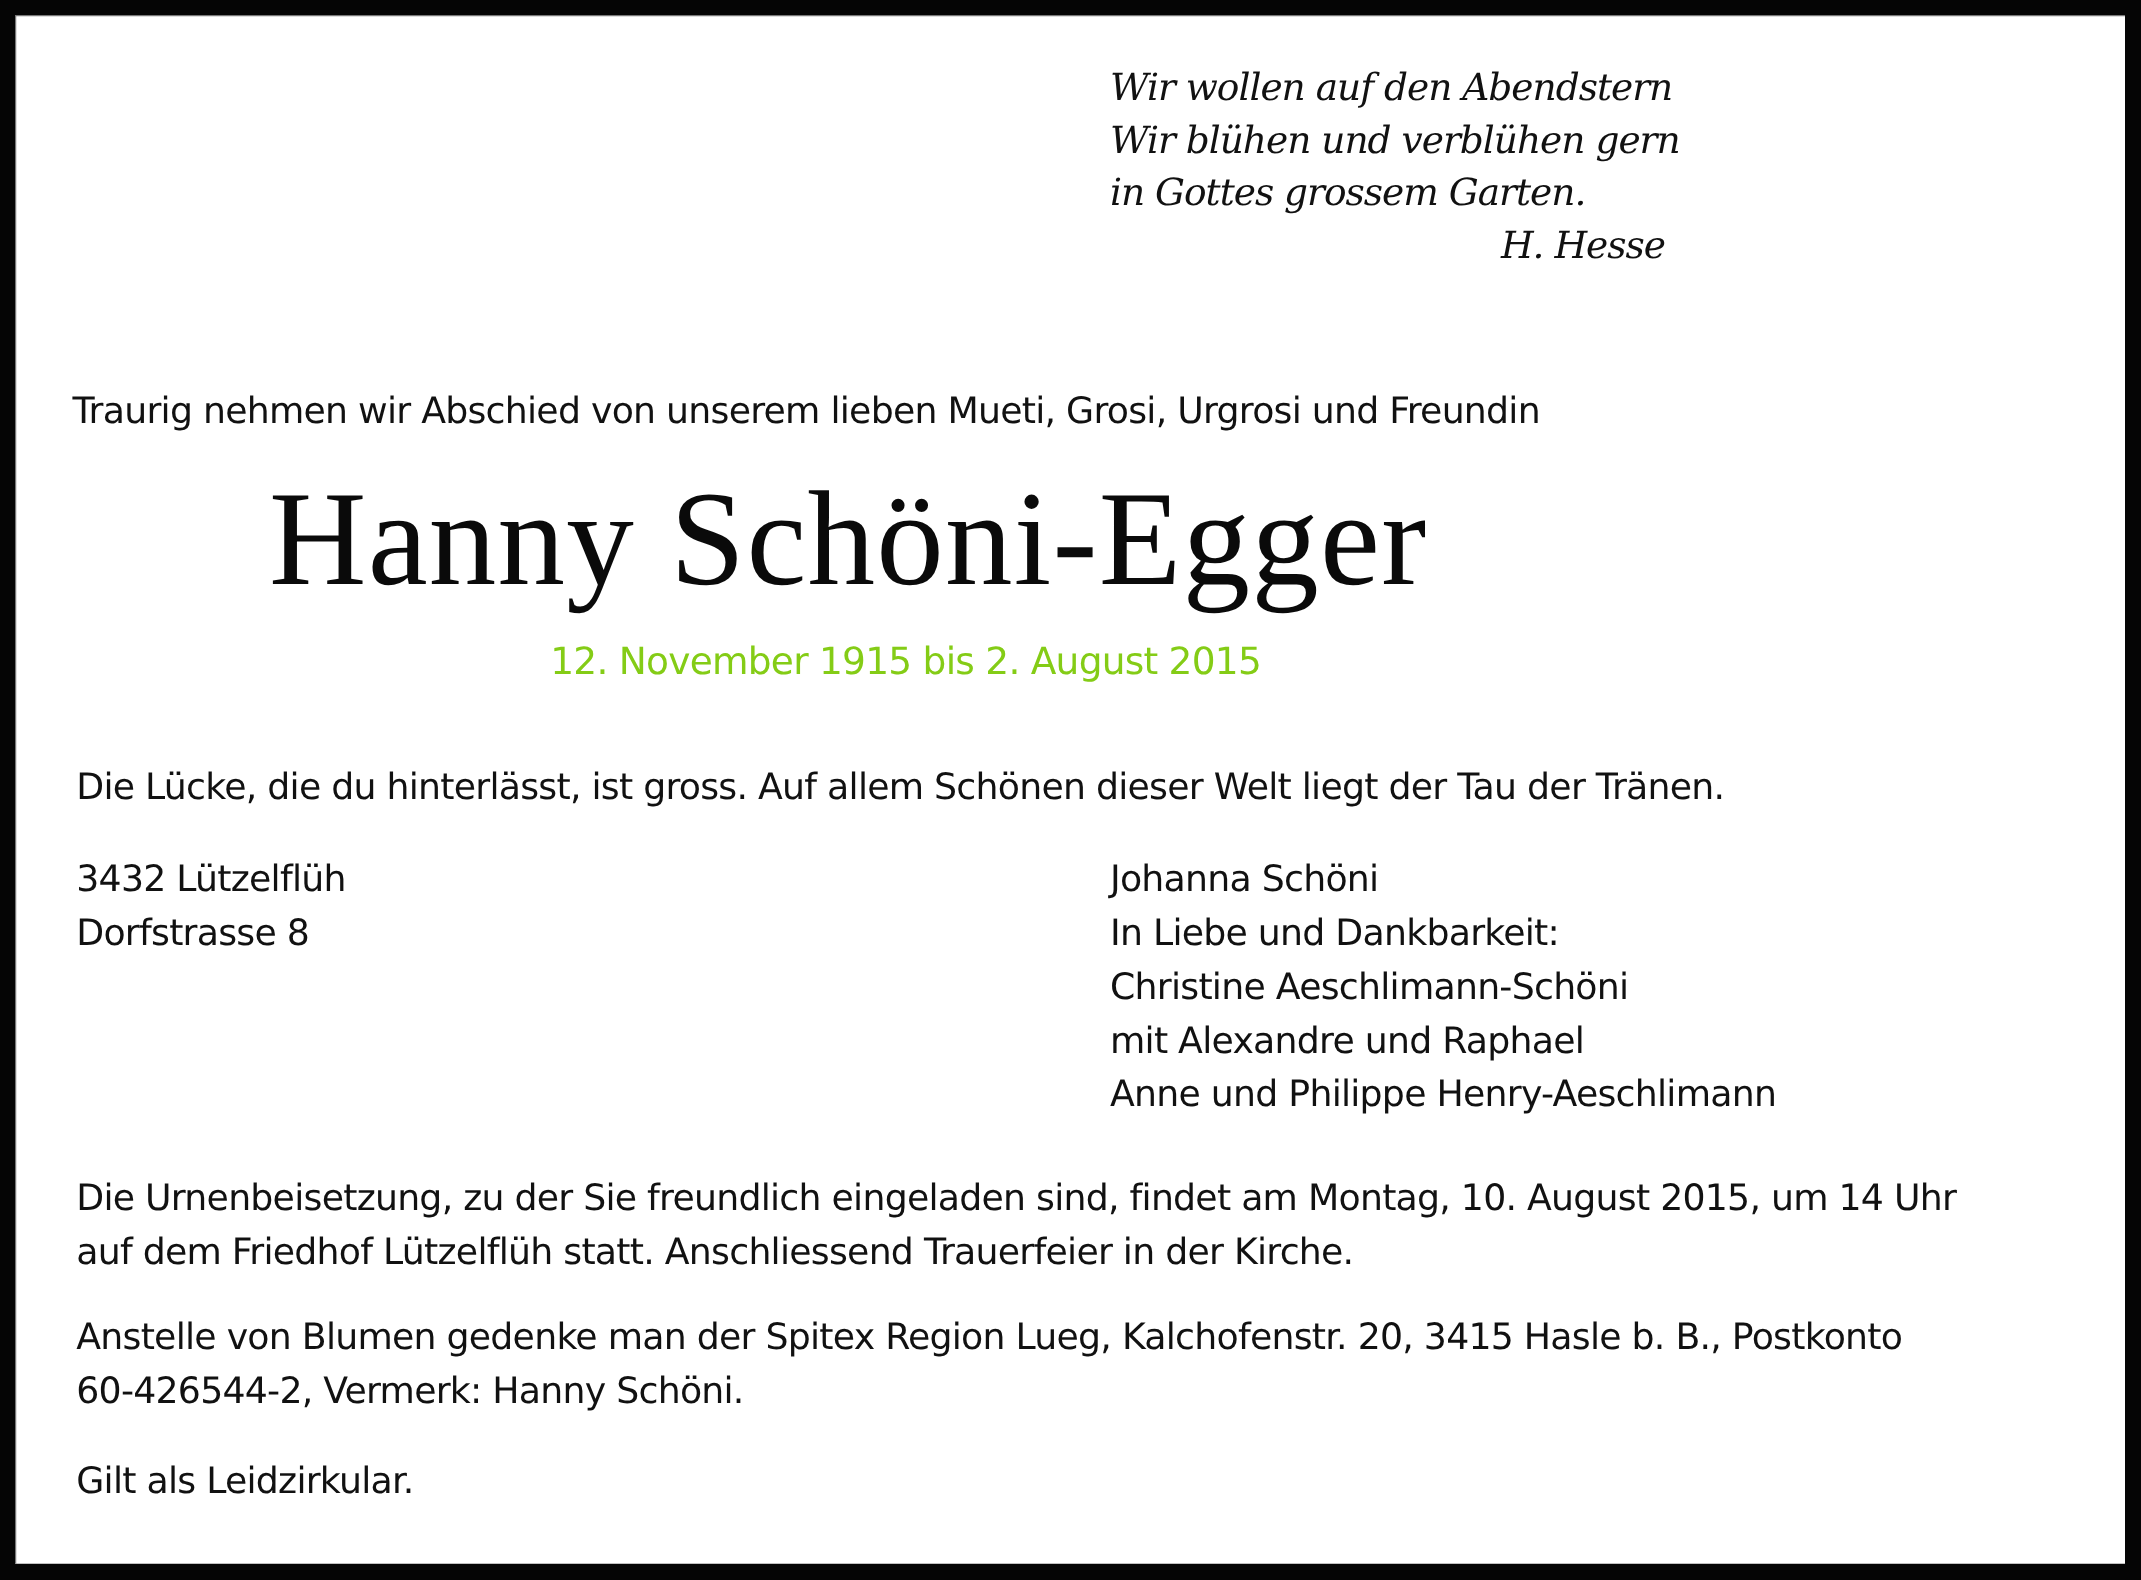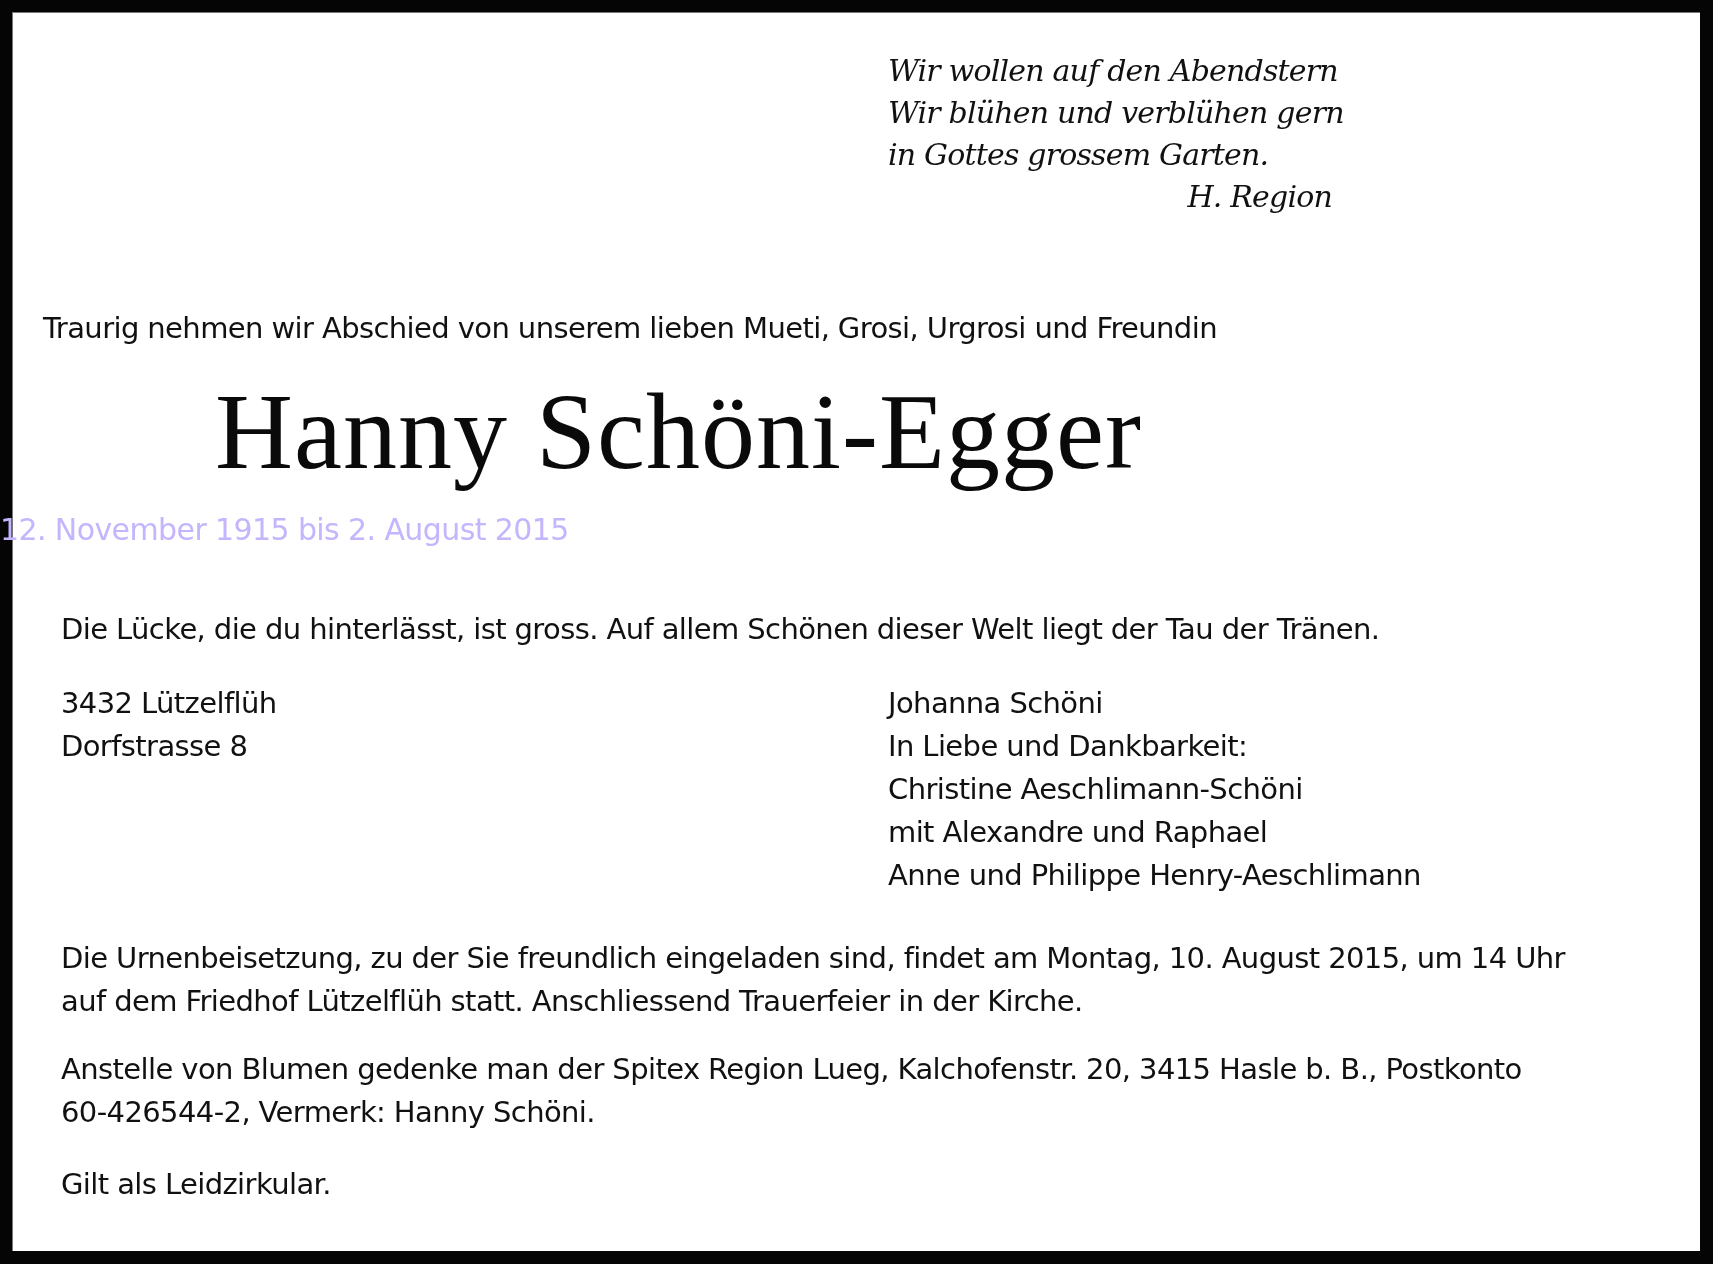--- a/index.html
+++ b/index.html
@@ -26,42 +26,42 @@
     letter-spacing: -0.8px;
   }
   .quote .line { display: block; white-space: nowrap; }
   .quote .author { display: block; text-align: right; width: 444px; }
   .name {
     position: absolute; left: 0; width: 1357px; top: 372px; text-align: center;
     font-family: "Liberation Serif", "DejaVu Serif", serif;
     font-size: 108px; line-height: 120px; color: #0a0a0a; letter-spacing: 1px;
   }
   .date {
-    position: absolute; left: 0; width: 1449px; top: 512px; text-align: left;
+    position: absolute; left: 0; width: 1449px; top: 512px; text-align: center;
     font-family: "DejaVu Sans", "Liberation Sans", sans-serif;
-    font-size: 30px; color: #c4b5fd; letter-spacing: -0.6px;
+    font-size: 30px; color: #84cc16; letter-spacing: -0.6px;
   }
   .block { position: absolute; font-family: "DejaVu Sans", "Liberation Sans", sans-serif;
     font-size: 29px; line-height: 43px; color: #111; letter-spacing: -0.6px; }
   .block .line { display: block; white-space: nowrap; }
 </style>
 </head>
 <body>
 
 <div class="frame"></div>
 <div class="sheet"></div>
 
 <div class="quote">
   <span class="line">Wir wollen auf den Abendstern</span>
   <span class="line">Wir blühen und verblühen gern</span>
   <span class="line">in Gottes grossem Garten.</span>
-  <span class="author">H. Region</span>
+  <span class="author">H. Hesse</span>
 </div>
 
-<div class="txt" style="left:43px; top:311px;">Traurig nehmen wir Abschied von unserem lieben Mueti, Grosi, Urgrosi und Freundin</div>
+<div class="txt" style="left:58px; top:311px;">Traurig nehmen wir Abschied von unserem lieben Mueti, Grosi, Urgrosi und Freundin</div>
 
 <div class="name">Hanny Schöni-Egger</div>
 
 <div class="date">12. November 1915 bis 2. August 2015</div>
 
 <div class="txt" style="left:61px; top:598px;margin-top:14px;">Die Lücke, die du hinterlässt, ist gross. Auf allem Schönen dieser Welt liegt der Tau der Tränen.</div>
 
 <div class="block" style="left:61px; top:682px;">
   <span class="line">3432 Lützelflüh</span>
   <span class="line">Dorfstrasse 8</span>

